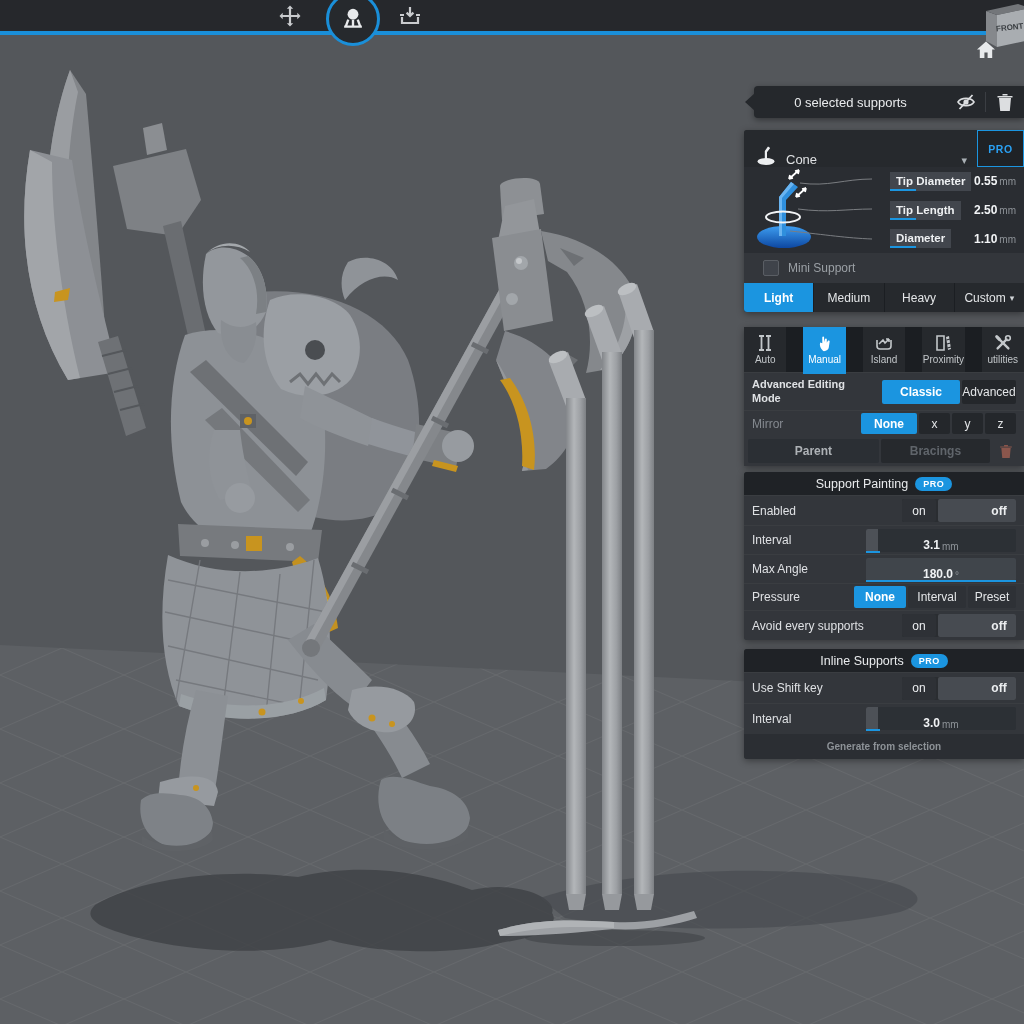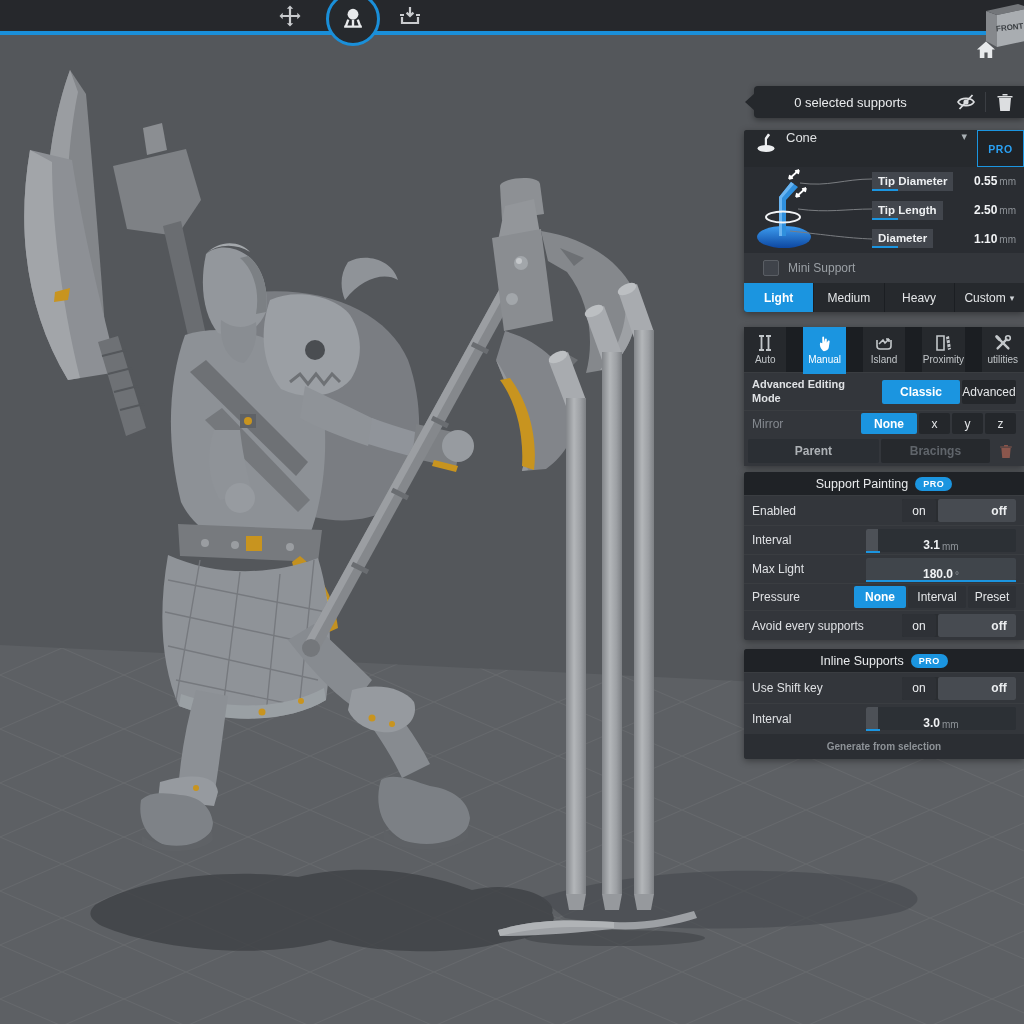--- a/index.html
+++ b/index.html
@@ -24,28 +24,28 @@
 
   .selbar{position:relative;margin-left:10px;height:32px;background:#25282c;border-radius:4px 0 0 4px;
           display:flex;align-items:center;box-shadow:0 2px 6px rgba(0,0,0,.4);}
   .selbar .notch{position:absolute;left:-9px;top:7px;width:10px;height:18px;background:#25282c;
                  clip-path:polygon(100% 0,100% 100%,0 50%);}
   .selbar .txt{flex:1;text-align:center;font-size:13px;color:#e9ebed;}
   .selbar .vline{width:1px;height:20px;background:#3b3e43;}
   .icon-btn{width:38px;height:32px;display:flex;align-items:center;justify-content:center;
             color:#dcdee0;cursor:pointer;}
 
-  .cone-row{display:flex;align-items:flex-start;height:37px;background:#26292d;padding-left:10px;}
+  .cone-row{display:flex;align-items:flex-end;height:37px;background:#26292d;padding-left:10px;}
   .cone-row .lbl{margin-left:8px;font-size:13px;color:#dfe1e3;}
   .caret{margin-left:auto;color:#aab0b5;font-size:11px;padding:0 10px;}
   .pro-btn{width:47px;height:37px;border:1px solid #1b95e0;box-sizing:border-box;background:#1f2226;
            color:#2aa0f2;font-size:10.5px;font-weight:bold;display:flex;align-items:center;
            justify-content:center;letter-spacing:.5px;cursor:pointer;}
 
-  .param-wrap{display:flex;background:#2a2d32;height:86px;}
+  .param-wrap{display:flex;background:#2a2d32;height:86px;gap:18px;}
   .illus{width:128px;height:86px;flex:none;}
   .param-col{flex:1;display:flex;flex-direction:column;}
   .param-row{flex:1;display:flex;align-items:center;padding-right:8px;}
   .chip{position:relative;background:#42464d;color:#eef0f2;font-size:11.5px;font-weight:bold;
         padding:3px 6px 4px;cursor:pointer;}
   .chip i{position:absolute;left:0;bottom:0;width:26px;height:2px;background:#1b95e0;}
   .pval{margin-left:auto;font-weight:bold;color:#f2f4f6;font-size:12px;cursor:pointer;}
   .unit{font-weight:normal;color:#8e9398;font-size:10px;margin-left:2px;}
 
   .mini-row{display:flex;align-items:center;height:30px;padding:0 10px;background:#33363b;}
@@ -458,21 +458,21 @@
         <span class="rgt">
             <span class="field">
           <span class="thumb"></span>
               <span class="fu" style="width:14px"></span>
           <b>3.1</b>
               <span class="unit">mm</span>
         </span>
           </span>
       </div>
       <div class="row" style="height:28px">
-        <span class="rl">Max Light</span>
+        <span class="rl">Max Angle</span>
         <span class="rgt">
             <span class="field light">
           <span class="fu" style="width:150px"></span>
           <b>180.0</b>
               <span class="unit">°</span>
         </span>
           </span>
       </div>
       <div class="row" style="height:26px">
         <span class="rl">Pressure</span>

